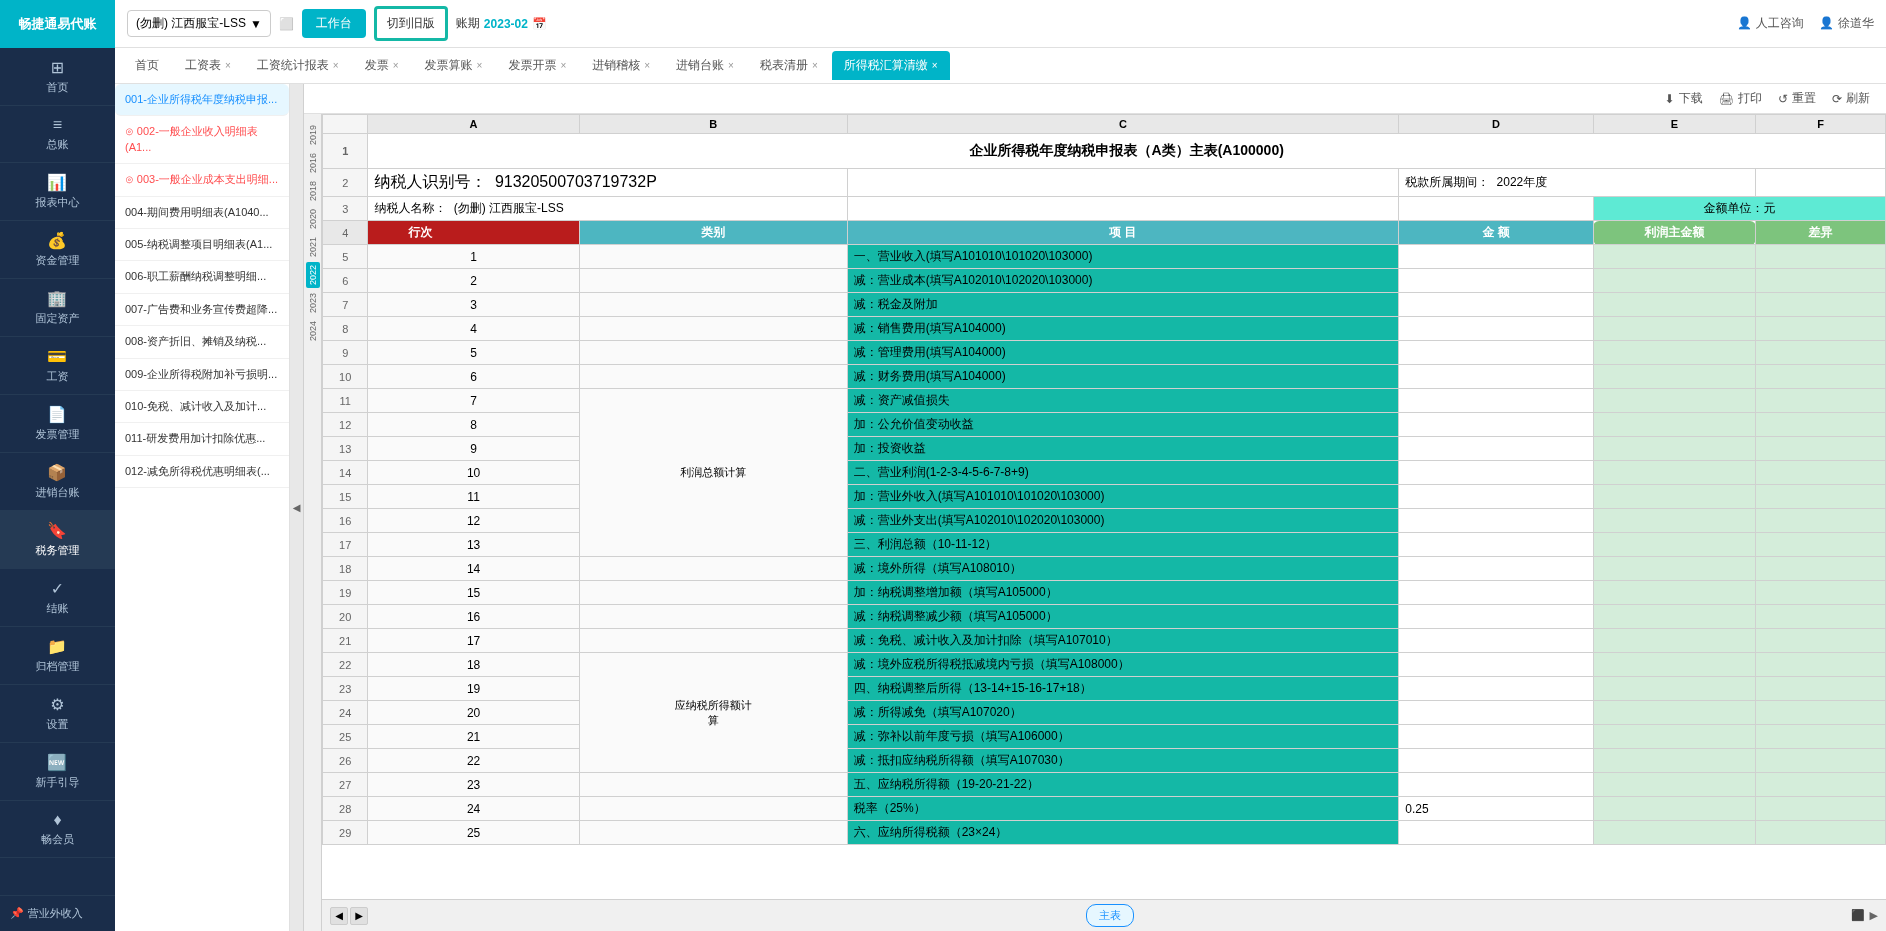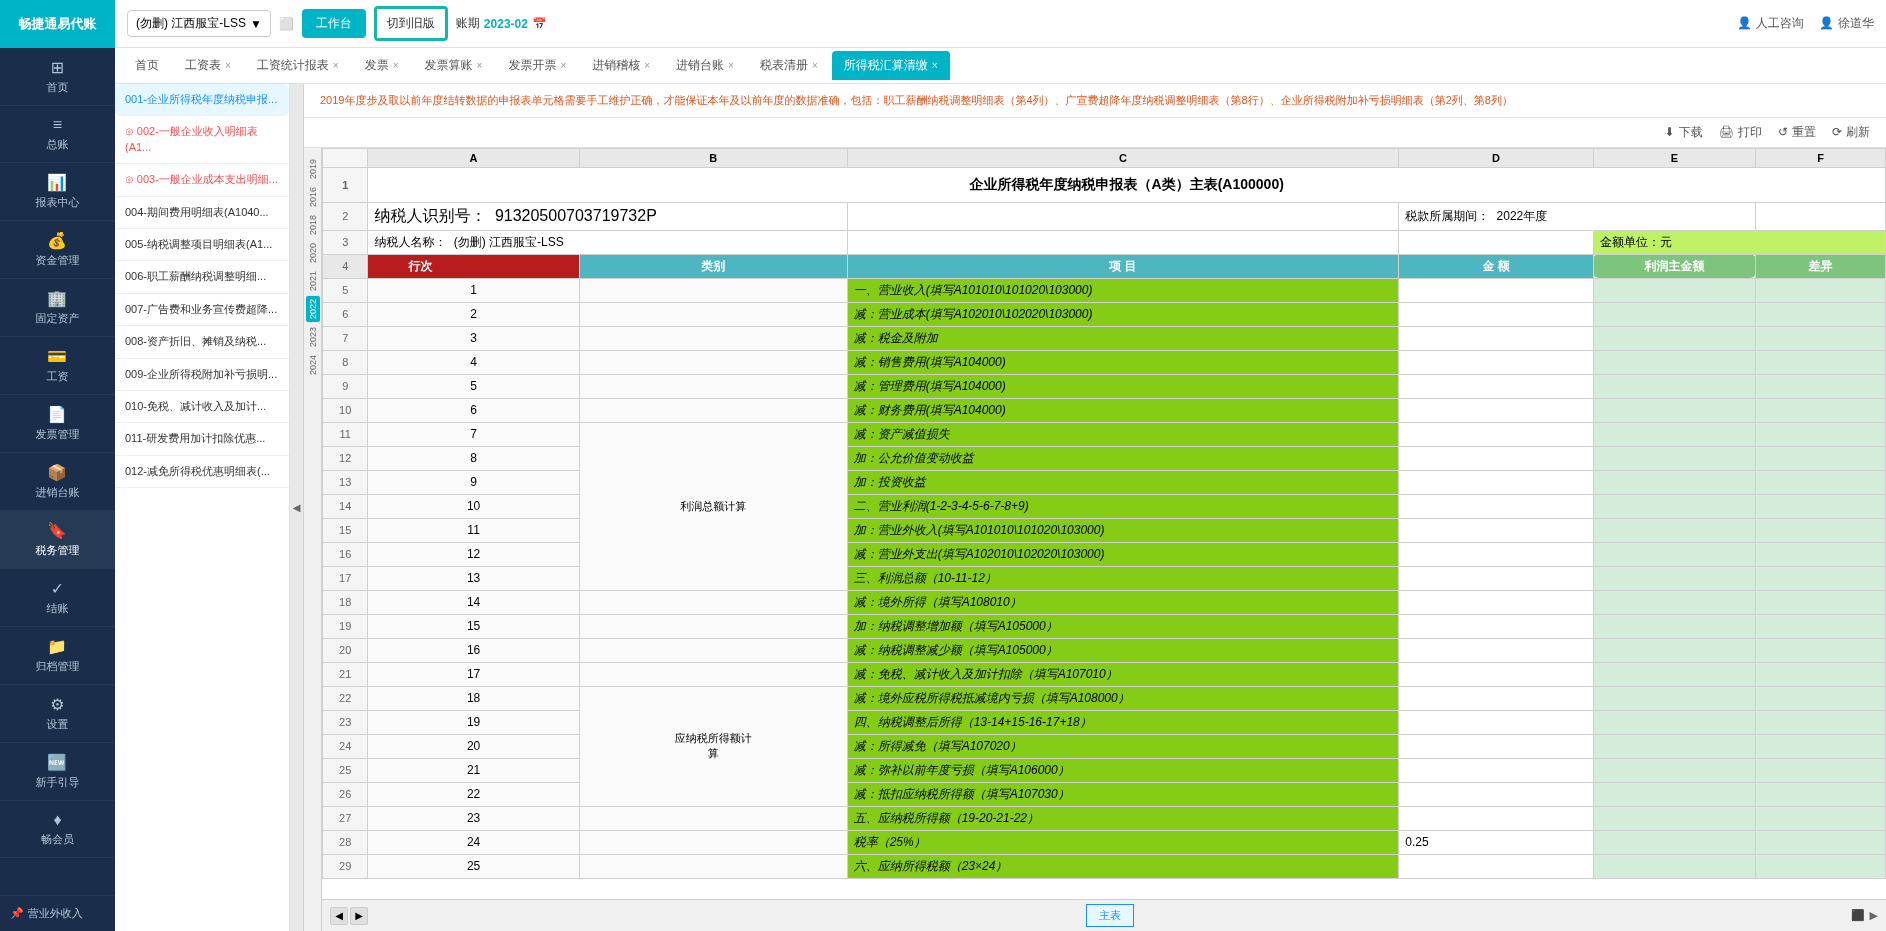--- a/index.html
+++ b/index.html
@@ -261,23 +261,22 @@
       text-align: center;
       background: #fafafa;
       width: 50px;
     }
     table.sheet .col-b {
       text-align: center;
       background: #fafafa;
       width: 80px;
     }
     table.sheet .col-c {
-      background: #84cc16;
+      background: #14b8a6;
       width: 340px;
-      font-style: italic;
     }
     table.sheet .col-d {
       text-align: right;
       width: 120px;
     }
     table.sheet .col-e {
       text-align: right;
       background: #d4edda;
       width: 100px;
     }
@@ -313,21 +312,21 @@
       padding: 4px 8px;
       display: flex;
       align-items: center;
       gap: 8px;
       border-top: 1px solid #d0d0d0;
     }
     .sheet-tab {
       padding: 3px 12px;
       background: #fff;
       border: 1px solid #ccc;
-      border-radius: 0;
+      border-radius: 10px;
       cursor: pointer;
       font-size: 11px;
     }
     .sheet-tab.active {
       background: #e6f7ff;
       border-color: #1890ff;
       color: #1890ff;
     }
     .scroll-btns {
       display: flex;
@@ -505,23 +504,20 @@
       <div class="list-item">011-研发费用加计扣除优惠...</div>
       <div class="list-item">012-减免所得税优惠明细表(...</div>
     </div>
 
     <div style="width:14px; background:#e8e8e8; display:flex; align-items:center; justify-content:center; cursor:pointer; flex-shrink:0; border-right:1px solid #d0d0d0;">
       <span style="font-size:10px; color:#666;">◀</span>
     </div>
 
     <div class="right-content">
 
-      <div class="warning-bar">
-        <span>2019年度步及取以前年度结转数据的申报表单元格需要手工维护正确，才能保证本年及以前年度的数据准确，包括：职工薪酬纳税调整明细表（第4列）、广宣费超降年度纳税调整明细表（第8行）、企业所得税附加补亏损明细表（第2列、第8列）</span>
-      </div>
 
       <div class="toolbar">
         <div class="toolbar-btn">
           <span>⬇</span>
           <span>下载</span>
         </div>
         <div class="toolbar-btn">
           <span>🖨</span>
           <span>打印</span>
         </div>
@@ -584,21 +580,21 @@
                 </tr>
 
                 <tr class="info-row">
                   <td class="row-num">3</td>
                   <td colspan="2" style="background:#fff; font-size:12px;">
                     <span>纳税人名称：</span>
                     <span style="margin-left:4px;">(勿删) 江西服宝-LSS</span>
                   </td>
                   <td style="background:#fff;"></td>
                   <td style="background:#fff;"></td>
-                  <td colspan="2" style="background:#bef264; text-align:left; font-size:12px;">
+                  <td colspan="2" style="background:#5eead4; text-align:center; font-size:12px;">
                     <span>金额单位：元</span>
                   </td>
                 </tr>
 
                 <tr class="header-row">
                   <td class="row-num" style="background:#e8e8e8;">4</td>
                   <th style="background:#b91c1c; color:#fff; text-align:left;padding-left:40px;">行次</th>
                   <th style="background:#4db6c1; color:#fff; text-align:center;">类别</th>
                   <th style="background:#4db6c1; color:#fff; text-align:center;">项 目</th>
                   <th style="background:#4db6c1; color:#fff; text-align:center;">金 额</th>

